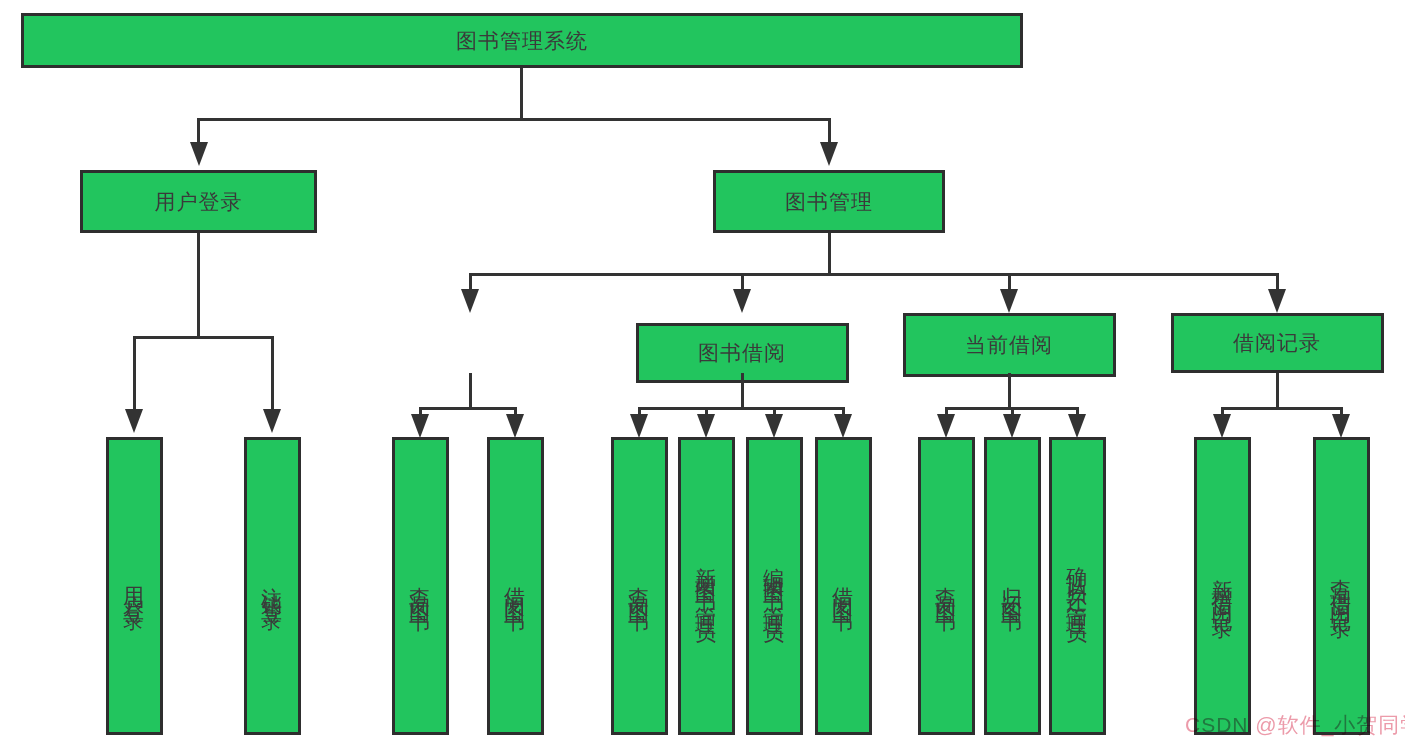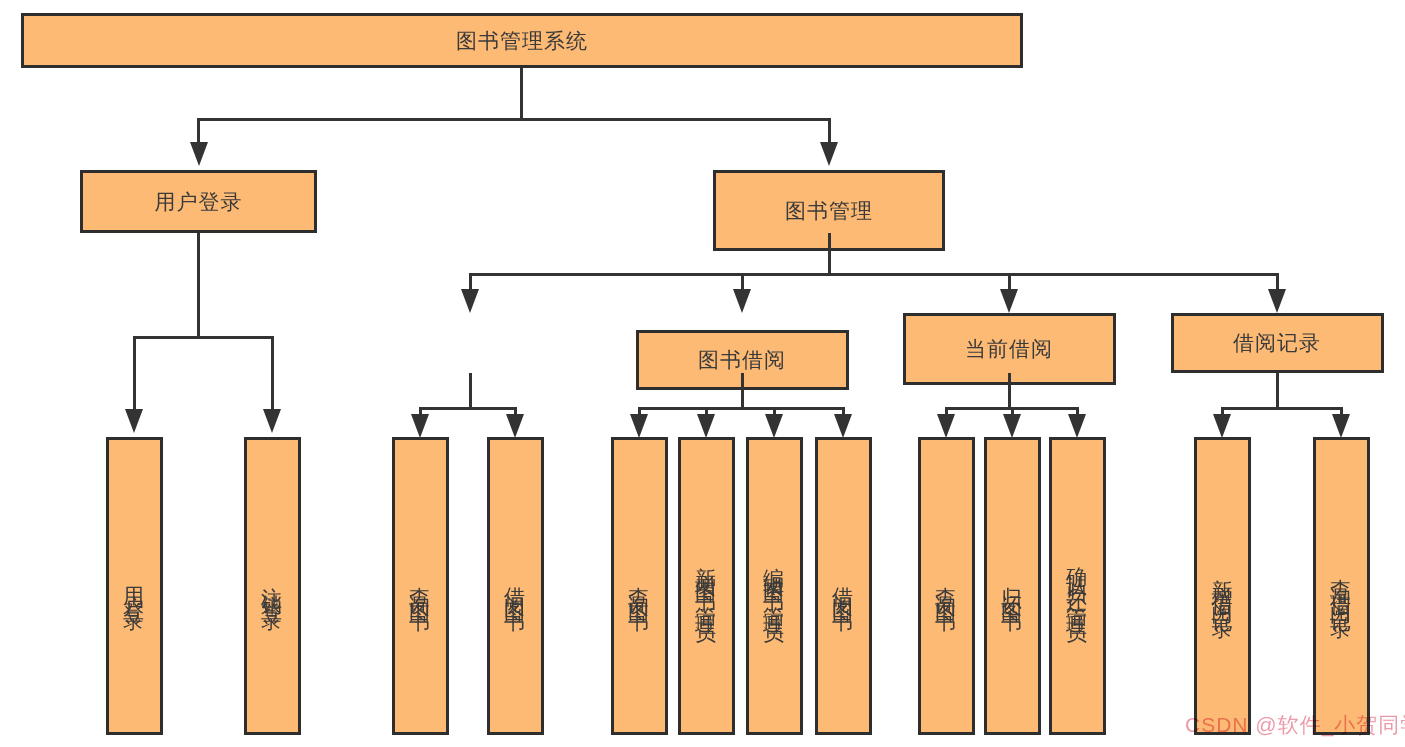--- a/index.html
+++ b/index.html
@@ -12,21 +12,21 @@
     position:relative;
     width:1405px;height:747px;
     background:#ffffff;
     overflow:hidden;
     font-family:"Liberation Sans","DejaVu Sans",sans-serif;
   }
   .box{
     position:absolute;
     box-sizing:border-box;
     border:3px solid var(--border);
-    background:#fdba74;
+    background:#22c55e;
     color:var(--text);
     display:flex;align-items:center;justify-content:center;
     font-size:21px;
     letter-spacing:1px;
   }
   .box.v{
     writing-mode:vertical-rl;
     text-orientation:mixed;
     letter-spacing:8px;
     line-height:1;
@@ -59,42 +59,42 @@
   <div class="box" style="left:21px;top:13px;width:1002px;height:55px">图书管理系统</div>
 
   <div class="vline" style="left:520px;top:68px;height:53px"></div>
   <div class="hline" style="left:197px;top:118px;width:633px"></div>
   <div class="vline" style="left:197px;top:118px;height:26px"></div>
   <div class="ah" style="left:189.5px;top:142px"></div>
   <div class="vline" style="left:827.5px;top:118px;height:26px"></div>
   <div class="ah" style="left:820px;top:142px"></div>
 
   <div class="box" style="left:80px;top:170px;width:237px;height:63px">用户登录</div>
-  <div class="box" style="left:713px;top:170px;width:232px;height:81px">图书管理</div>
+  <div class="box" style="left:713px;top:170px;width:232px;height:63px">图书管理</div>
 
   <div class="vline" style="left:197px;top:233px;height:105px"></div>
   <div class="hline" style="left:132.5px;top:336px;width:141px"></div>
   <div class="vline" style="left:132.5px;top:336px;height:74px"></div>
   <div class="ah" style="left:125px;top:409px"></div>
   <div class="vline" style="left:270.5px;top:336px;height:74px"></div>
   <div class="ah" style="left:263px;top:409px"></div>
 
   <div class="vline" style="left:827.5px;top:233px;height:43px"></div>
   <div class="hline" style="left:468.5px;top:273px;width:810px"></div>
   <div class="vline" style="left:468.5px;top:273px;height:18px"></div>
   <div class="ah" style="left:461px;top:289px"></div>
   <div class="vline" style="left:740.5px;top:273px;height:18px"></div>
   <div class="ah" style="left:733px;top:289px"></div>
   <div class="vline" style="left:1007.5px;top:273px;height:18px"></div>
   <div class="ah" style="left:1000px;top:289px"></div>
   <div class="vline" style="left:1275.5px;top:273px;height:18px"></div>
   <div class="ah" style="left:1268px;top:289px"></div>
 
-  <div class="box" style="left:635.5px;top:330px;width:213px;height:60px">图书借阅</div>
-  <div class="box" style="left:902.5px;top:313px;width:213px;height:72px">当前借阅</div>
+  <div class="box" style="left:635.5px;top:323px;width:213px;height:60px">图书借阅</div>
+  <div class="box" style="left:902.5px;top:313px;width:213px;height:64px">当前借阅</div>
   <div class="box" style="left:1170.5px;top:313px;width:213px;height:60px">借阅记录</div>
 
   <div class="vline" style="left:468.5px;top:373px;height:36px"></div>
   <div class="hline" style="left:418.5px;top:407px;width:98px"></div>
   <div class="vline" style="left:418.5px;top:407px;height:10px"></div>
   <div class="ah" style="left:411px;top:414px"></div>
   <div class="vline" style="left:513.5px;top:407px;height:10px"></div>
   <div class="ah" style="left:506px;top:414px"></div>
 
   <div class="vline" style="left:740.5px;top:373px;height:36px"></div>

